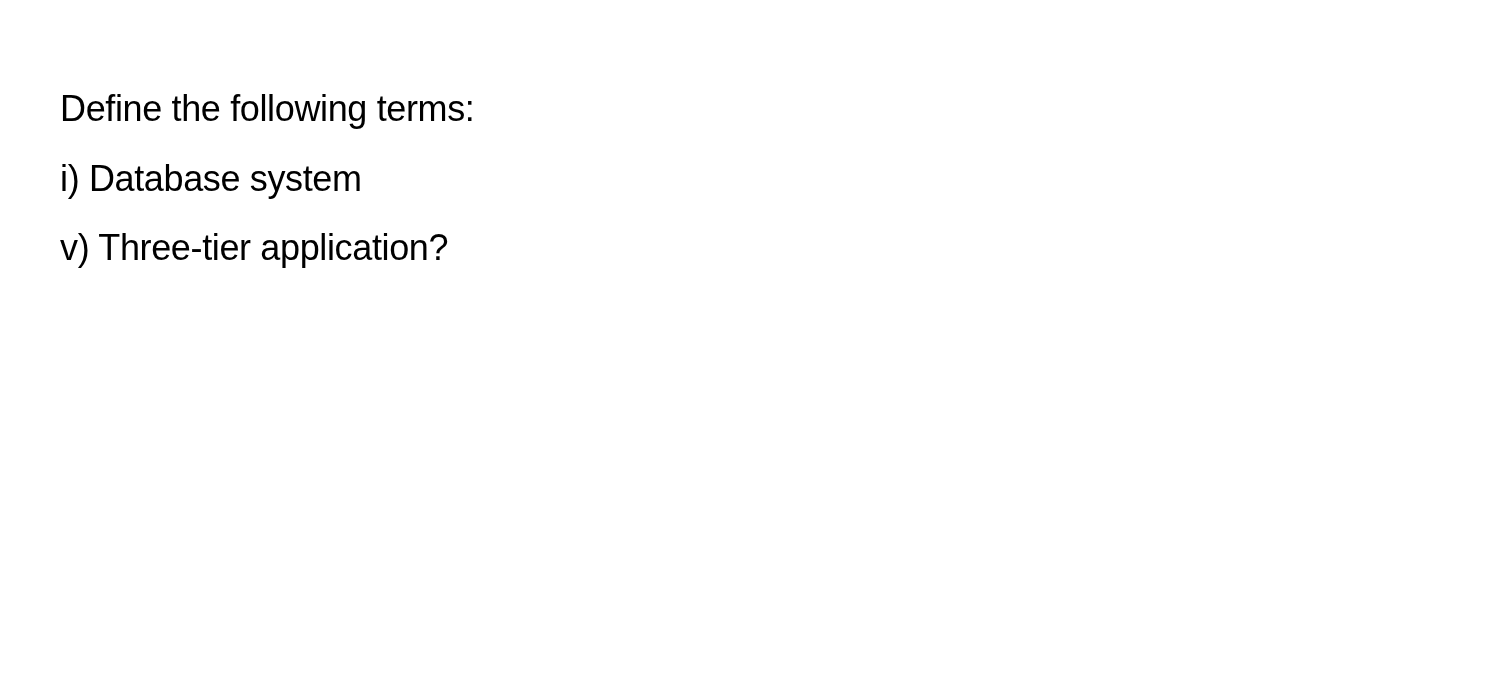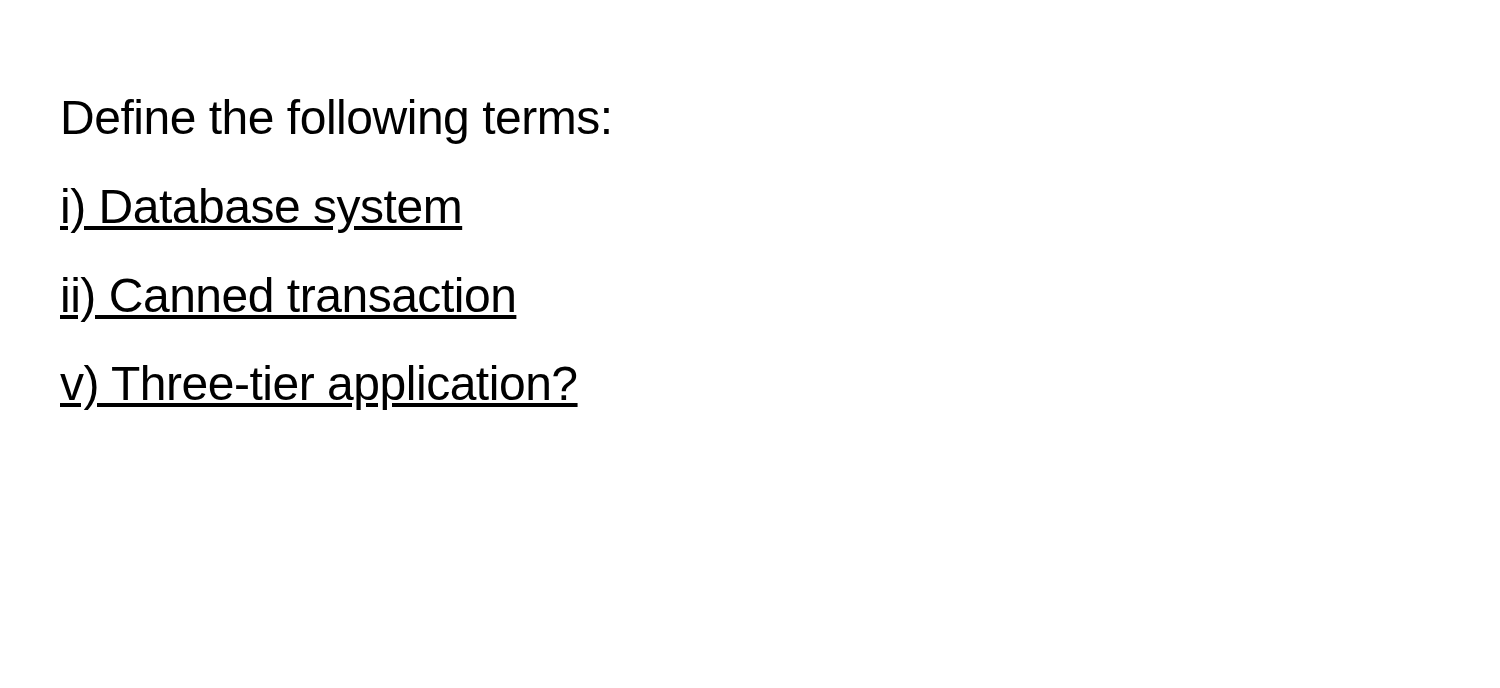--- a/index.html
+++ b/index.html
@@ -9,33 +9,31 @@
     }
     body {
       width: 1500px;
       height: 688px;
       background: #ffffff;
       font-family: -apple-system, BlinkMacSystemFont, "Segoe UI", Helvetica, Arial, sans-serif;
       padding: 80px 60px;
       color: #000000;
     }
     .content {
-      font-size: 48px;
+      font-size: 36px;
       line-height: 1.6;
       letter-spacing: -0.01em;
     }
     .heading {
       margin-bottom: 12px;
     }
     .item {
       margin-bottom: 12px;
-      text-decoration: underline;
     }
   </style>
 </head>
 <body>
 
 <div class="content">
   <div class="heading">Define the following terms:</div>
   <div class="item">i) Database system</div>
-  <div class="item">ii) Canned transaction</div>
   <div class="item">v) Three-tier application?</div>
 </div>
 
 </body></html>

